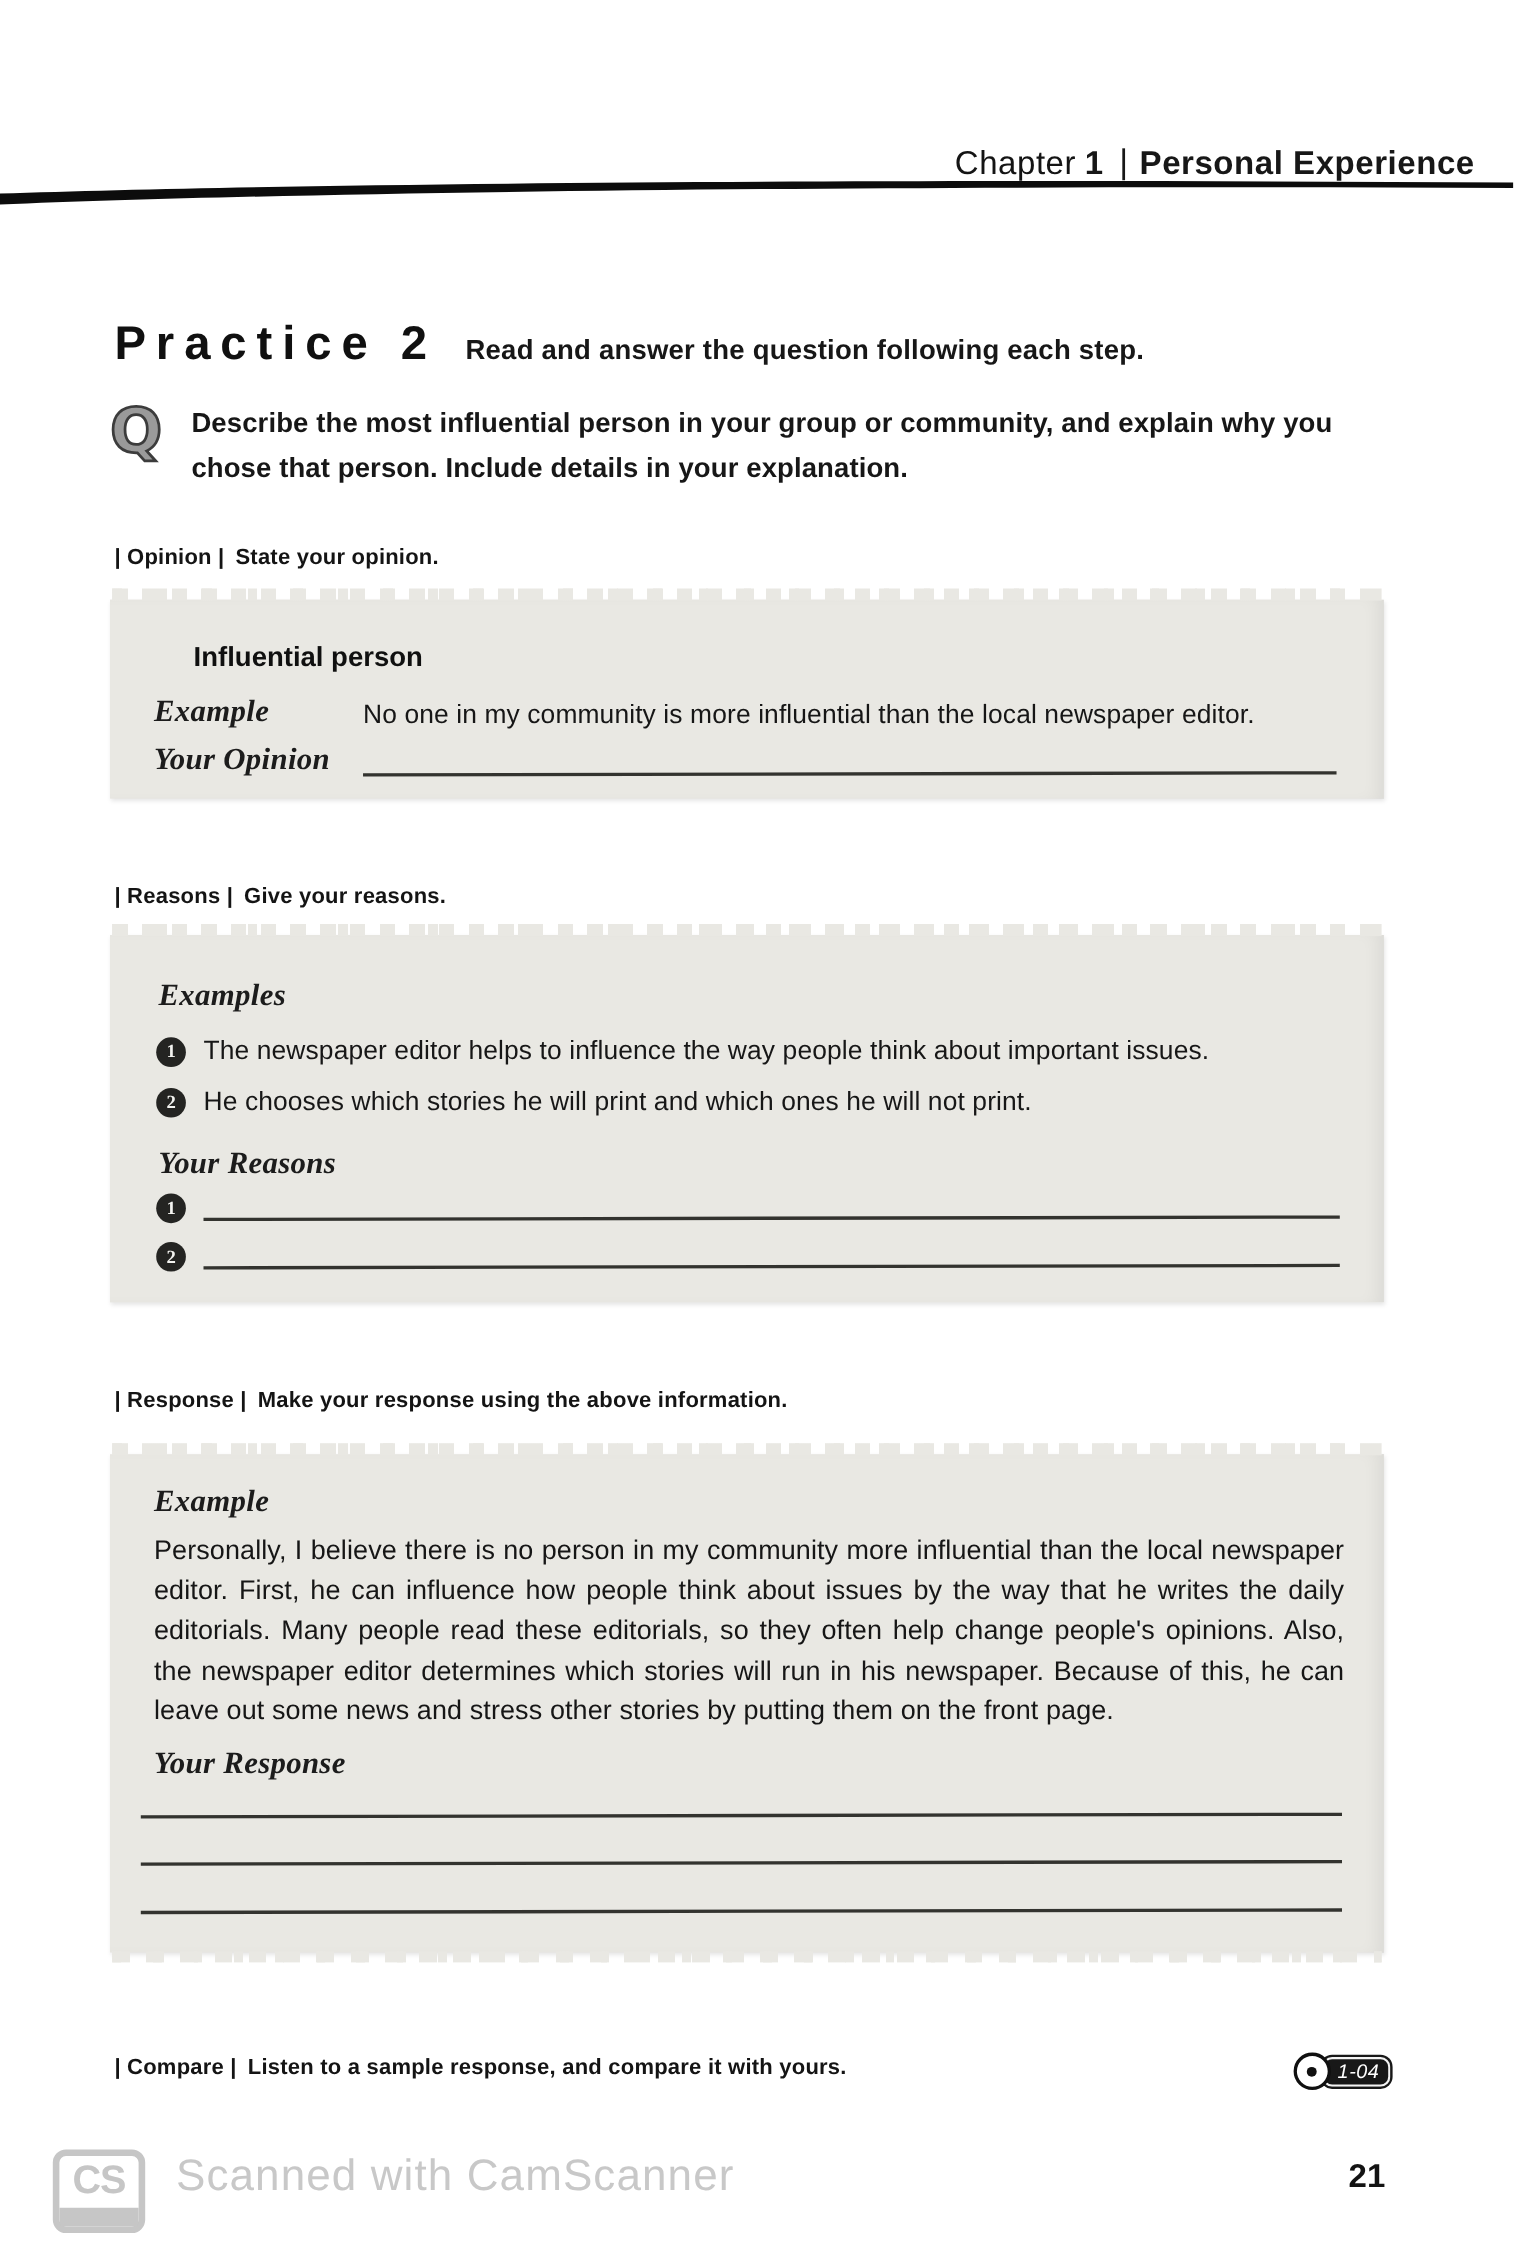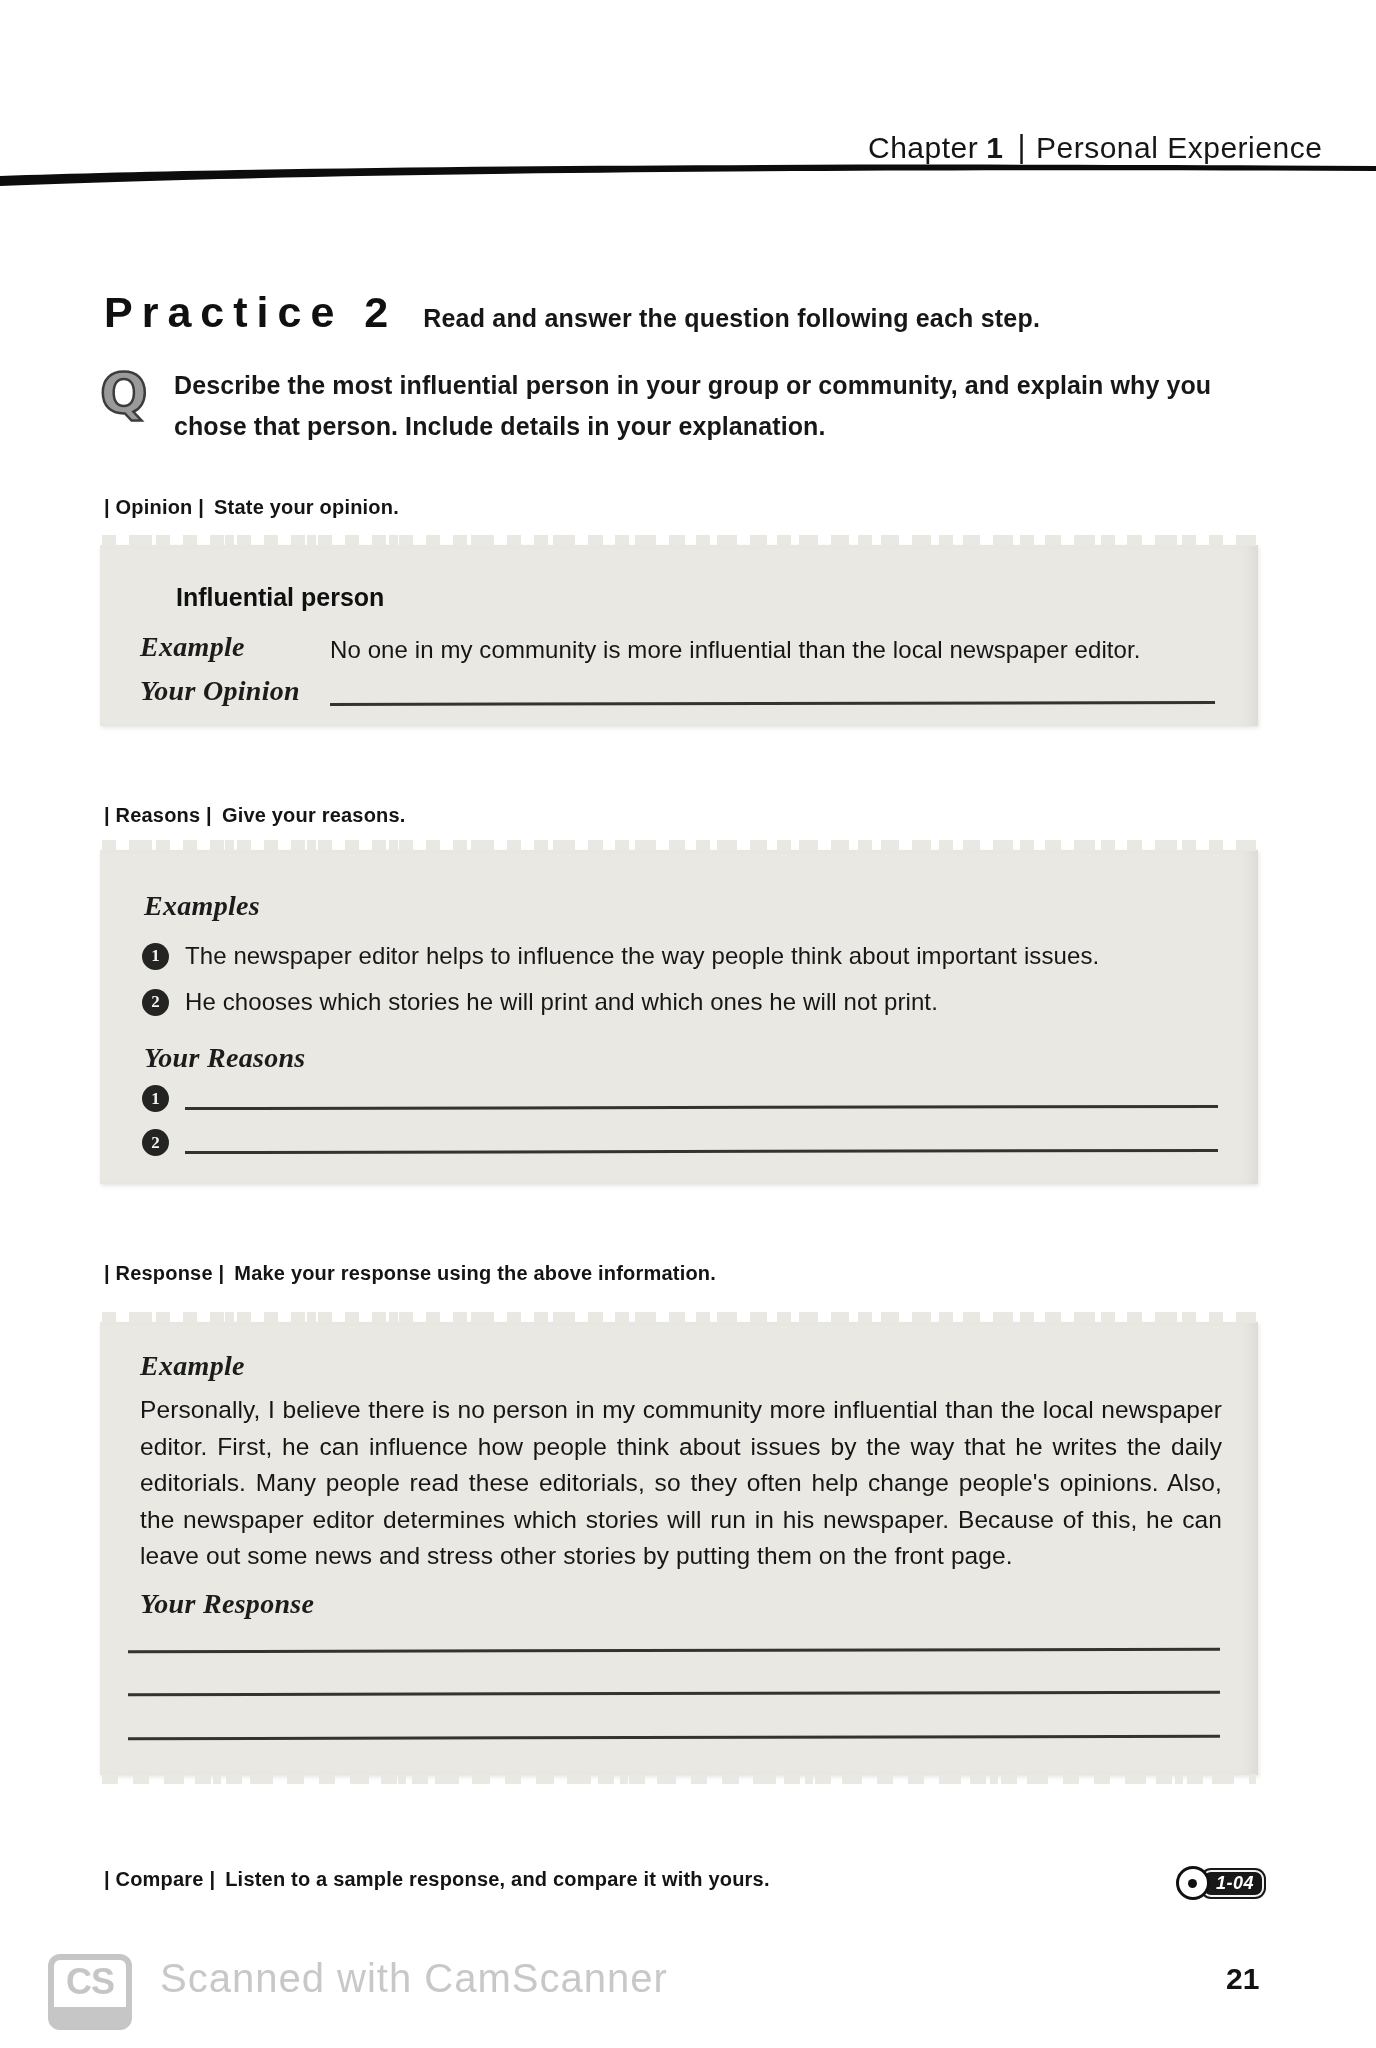--- a/index.html
+++ b/index.html
@@ -7,21 +7,21 @@
     position:relative;width:1376px;height:2048px;background:#ffffff;overflow:hidden;
     font-family:"Liberation Sans",sans-serif;color:#171717;
   }
   
   .top-rule{position:absolute;left:0;top:158px;width:1376px;height:34px;}
   
   .chapter-header{position:absolute;top:130px;left:868px;font-size:30px;white-space:nowrap;letter-spacing:.5px;}
   .chapter-word{font-weight:400;color:#141414;}
   .chapter-num{font-weight:700;margin-left:8px;}
   .chapter-sep{font-weight:400;margin:0 10px 0 14px;font-size:31px;position:relative;top:-1px;}
-  .chapter-title{font-weight:400;}
+  .chapter-title{font-weight:700;}
   
   .practice-row{position:absolute;left:104px;top:252px;display:flex;align-items:baseline;}
   .practice-title{font-size:43px;font-weight:700;letter-spacing:9px;color:#101010;margin-top:36px;}
   .practice-instruction{font-size:25px;font-weight:700;margin-left:26px;letter-spacing:.2px;}
   
   .question-block{position:absolute;left:100px;top:362px;width:1130px;display:flex;}
   .q-icon{
     width:62px;flex:0 0 62px;font-size:56px;font-weight:800;color:#9a9a9a;line-height:62px;
     -webkit-text-stroke:2.5px #3c3c3c;font-family:"DejaVu Sans",sans-serif;
   }
@@ -73,21 +73,21 @@
   .resp-line{position:absolute;left:28px;right:38px;}
   
   .compare-row{position:absolute;left:104px;top:1868px;width:1168px;display:flex;align-items:center;}
   .audio-badge{position:absolute;right:8px;top:-2px;display:flex;align-items:center;}
   .audio-cd{
     width:34px;height:34px;border-radius:50%;background:#fff;border:3.5px solid #101010;box-sizing:border-box;
     display:flex;align-items:center;justify-content:center;position:relative;z-index:2;
   }
   .audio-cd-dot{width:9px;height:9px;border-radius:50%;background:#101010;}
   .audio-pill{
-    margin-left:-8px;background:#181818;color:#ffffff;font-weight:700;font-style:italic;font-size:18px;
+    margin-left:-8px;background:#181818;color:#ffffff;font-weight:400;font-style:italic;font-size:18px;
     padding:3px 10px 4px 14px;border-radius:9px;box-shadow:inset 0 0 0 2px #f4f4f4, 0 0 0 2px #181818;
     letter-spacing:.5px;line-height:20px;
   }
   
   .cs-logo{
     position:absolute;left:48px;top:1954px;width:84px;height:76px;border:6px solid #c6c6c6;border-radius:12px;
     box-sizing:border-box;background:#fff;
   }
   .cs-logo-text{
     position:absolute;top:1px;left:0;right:0;text-align:center;font-size:36px;font-weight:700;color:#c6c6c6;

